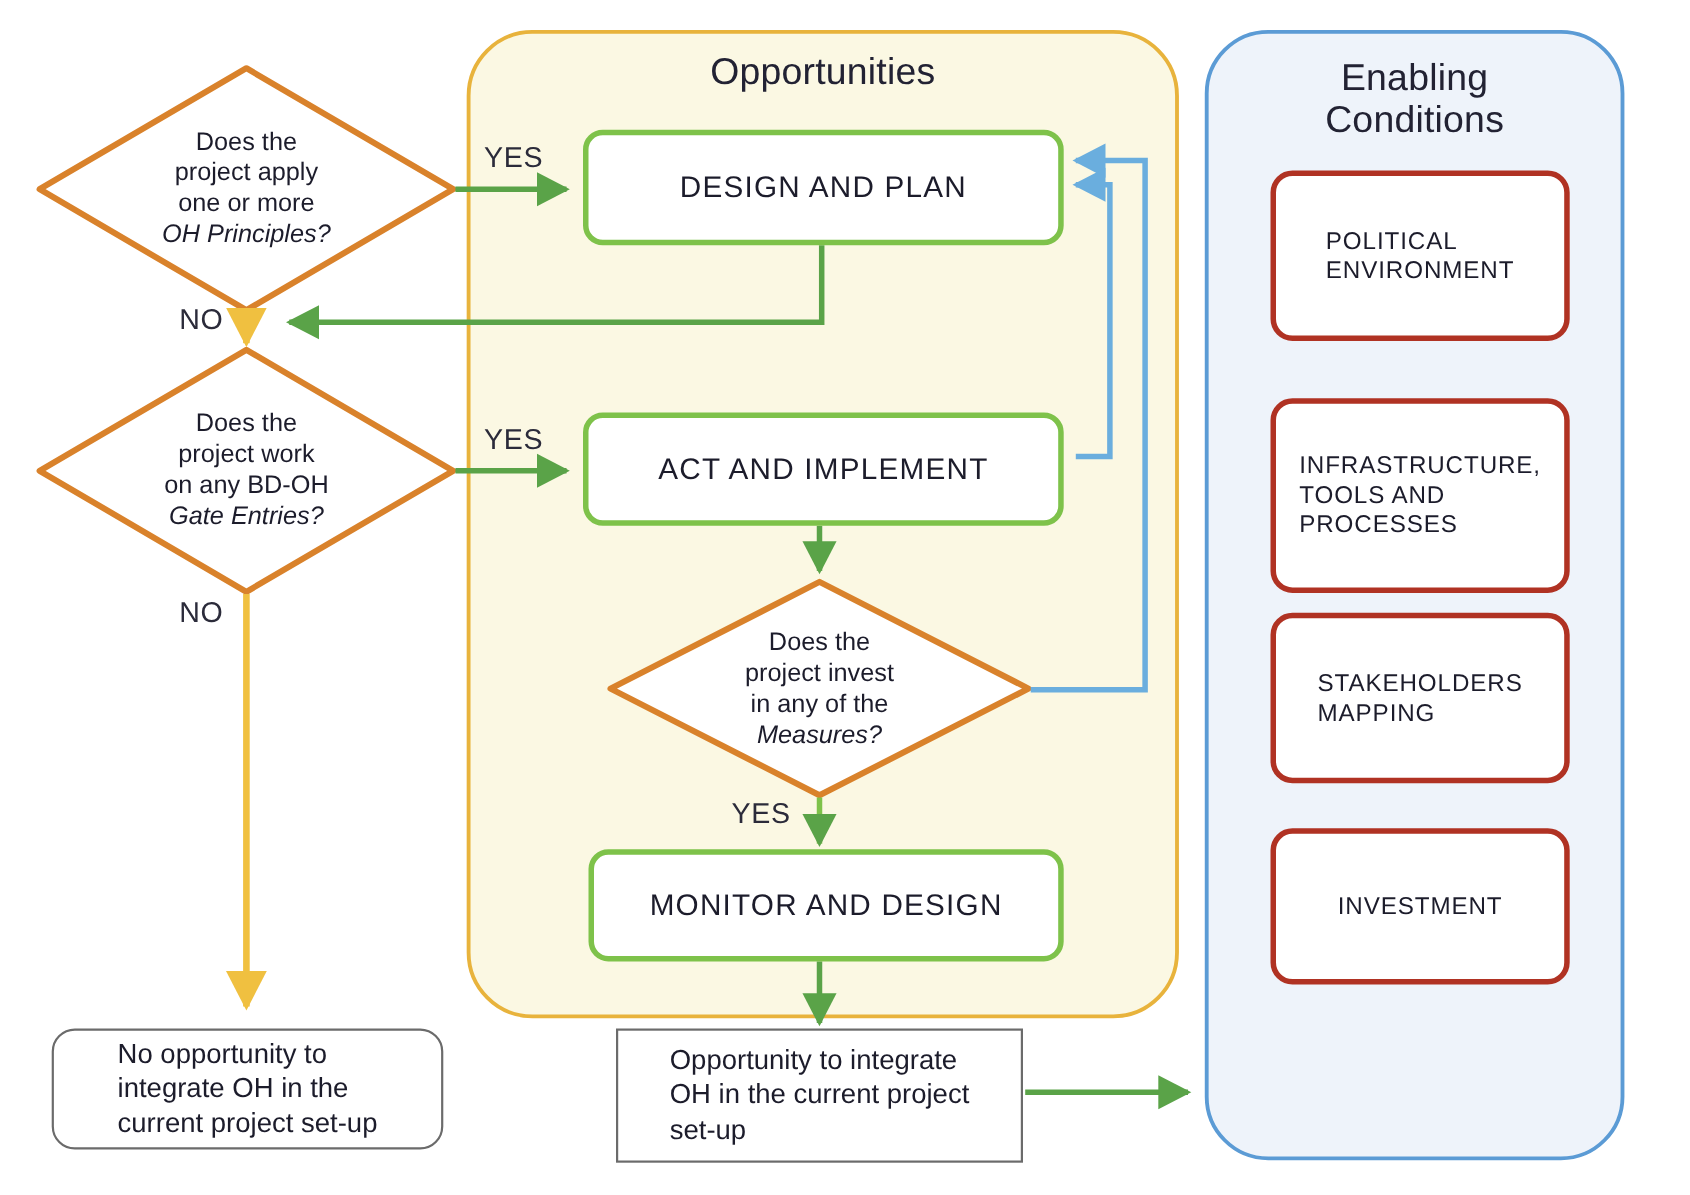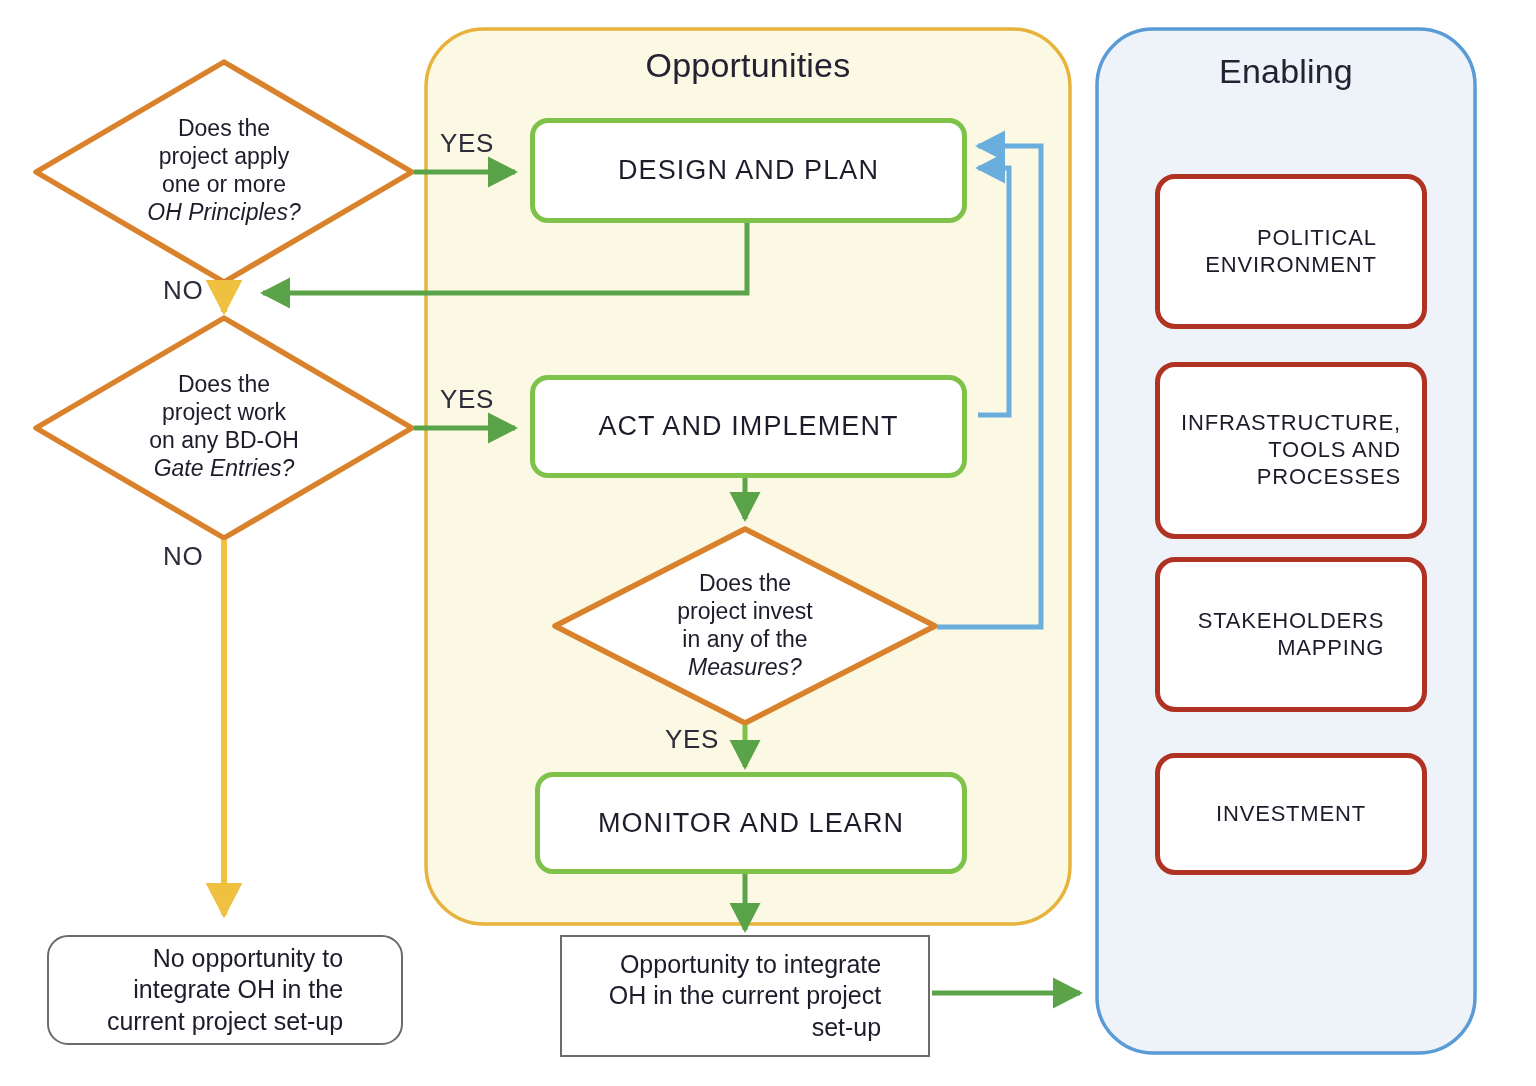--- a/index.html
+++ b/index.html
@@ -22,21 +22,21 @@
     position: absolute;
     left: 0; top: 0;
     width: 1536px;
     height: 1086px;
   }
   .node {
     position: absolute;
     display: flex;
     align-items: center;
     justify-content: center;
-    text-align: right;
+    text-align: left;
     box-sizing: border-box;
     color: #1a1a2e;
   }
   
   .panel-title {
     position: absolute;
     text-align: center;
     font-size: 34px;
     color: #222233;
     line-height: 1.12;
@@ -137,20 +137,21 @@
 
     <path d="M 937,627 L 1041,627 L 1041,146 L 978,146" fill="none" stroke="#6aaede" stroke-width="5" marker-end="url(#ah-blue)"></path>
 
     <path d="M 978,415 L 1009,415 L 1009,168 L 978,168" fill="none" stroke="#6aaede" stroke-width="5" marker-end="url(#ah-blue)"></path>
   </svg>
 
   <div class="panel-title" style="left:426px; top:46px; width:644px;">Opportunities</div>
 
   <div class="panel-title" style="left:1097px; top:52px; width:378px;">
     <div>Enabling</div>
+    <div>Conditions</div>
   </div>
 
   <div class="decision-text" style="left:104px; top:114px; width:240px;">
     <div>Does the</div>
     <div>project apply</div>
     <div>one or more</div>
     <div class="em">OH Principles?</div>
   </div>
 
   <div class="decision-text" style="left:104px; top:370px; width:240px;">
@@ -175,24 +176,24 @@
 
   <div class="node proc-box" style="left:530px; top:118px; width:437px; height:105px;">
     <span>DESIGN AND PLAN</span>
   </div>
 
   <div class="node proc-box" style="left:530px; top:375px; width:437px; height:103px;">
     <span>ACT AND IMPLEMENT</span>
   </div>
 
   <div class="node proc-box" style="left:535px; top:772px; width:432px; height:102px;">
-    <span>MONITOR AND LEARN</span>
-  </div>
-
-  <div class="node cond-box" style="left:1155px; top:174px; width:272px; height:155px;">
+    <span>MONITOR AND DESIGN</span>
+  </div>
+
+  <div class="node cond-box" style="left:1155px; top:155px; width:272px; height:155px;">
     <div>
       <div>POLITICAL</div>
       <div>ENVIRONMENT</div>
     </div>
   </div>
 
   <div class="node cond-box" style="left:1155px; top:362px; width:272px; height:177px;">
     <div>
       <div>INFRASTRUCTURE,</div>
       <div>TOOLS AND</div>
@@ -200,21 +201,21 @@
     </div>
   </div>
 
   <div class="node cond-box" style="left:1155px; top:557px; width:272px; height:155px;">
     <div>
       <div>STAKEHOLDERS</div>
       <div>MAPPING</div>
     </div>
   </div>
 
-  <div class="node cond-box" style="left:1155px; top:753px; width:272px; height:122px;">
+  <div class="node cond-box" style="left:1155px; top:753px; width:272px; height:142px;">
     <div>
       <div>INVESTMENT</div>
     </div>
   </div>
 
   <div class="node term-box" style="left:47px; top:935px; width:356px; height:110px;border-radius:21px;">
     <div>
       <div>No opportunity to</div>
       <div>integrate OH in the</div>
       <div>current project set-up</div>

